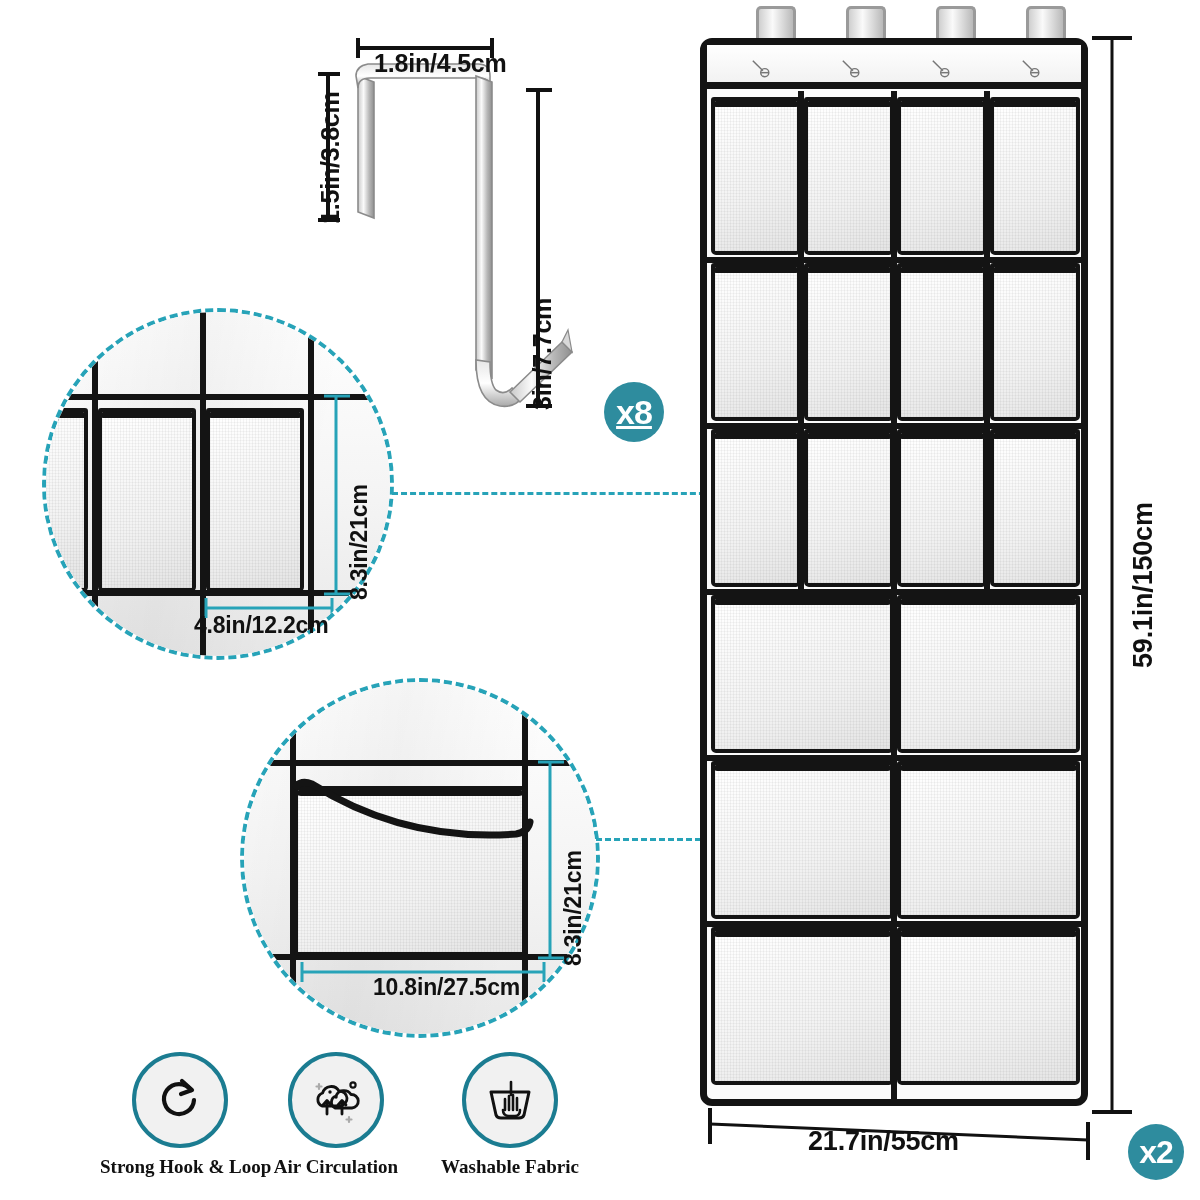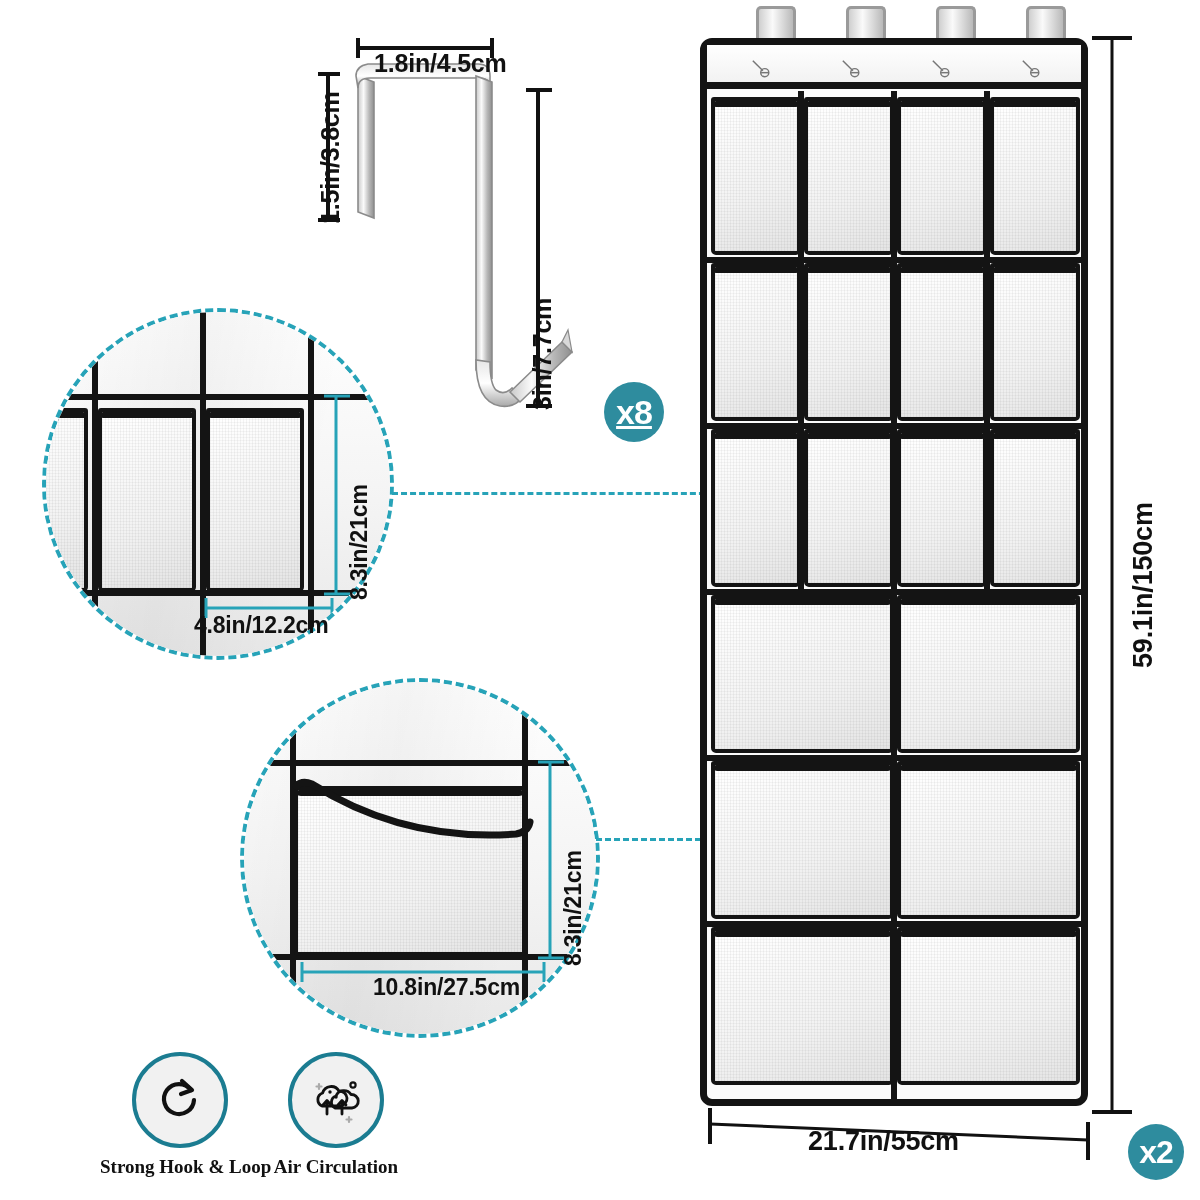--- a/index.html
+++ b/index.html
@@ -454,15 +454,26 @@
           <path d="M19 42 L19 29 M15 33 L19 28.5 L23 33" fill="none" stroke="#111" stroke-width="2.8" stroke-linecap="round" stroke-linejoin="round"></path>
           <path d="M34 42 L34 29 M30 33 L34 28.5 L38 33" fill="none" stroke="#111" stroke-width="2.8" stroke-linecap="round" stroke-linejoin="round"></path>
           <circle cx="45" cy="13" r="2.6" fill="none" stroke="#111" stroke-width="2.2"></circle>
           <path d="M11 12 L11 17 M8.5 14.5 L13.5 14.5" stroke="#aaa" stroke-width="2.2" stroke-linecap="round"></path>
           <path d="M41 45 L41 50 M38.5 47.5 L43.5 47.5" stroke="#aaa" stroke-width="2.2" stroke-linecap="round"></path>
         </svg>
       </div>
       <div class="cap">Air Circulation</div>
     </div>
 
+    <div class="feat" style="left:330px;">
+      <div class="ring">
+        <svg width="56" height="56" viewBox="0 0 56 56">
+          <path d="M9 20 L47 20 L42 43 Q41 46 37 46 L19 46 Q15 46 14 43 Z" fill="none" stroke="#111" stroke-width="3" stroke-linejoin="round"></path>
+          <path d="M23 38 L23 27 M27 38 L27 24 M31 38 L31 23 M35 38 L35 26" stroke="#111" stroke-width="2.6" stroke-linecap="round"></path>
+          <path d="M21 38 Q21 44 27 44 L33 44 Q38 44 38 38" fill="none" stroke="#111" stroke-width="2.6" stroke-linecap="round"></path>
+          <path d="M29 23 L29 10" stroke="#111" stroke-width="2.6" stroke-linecap="round"></path>
+        </svg>
+      </div>
+      <div class="cap">Washable Fabric</div>
+    </div>
   </div>
 
 </div>
 
 </body></html>

